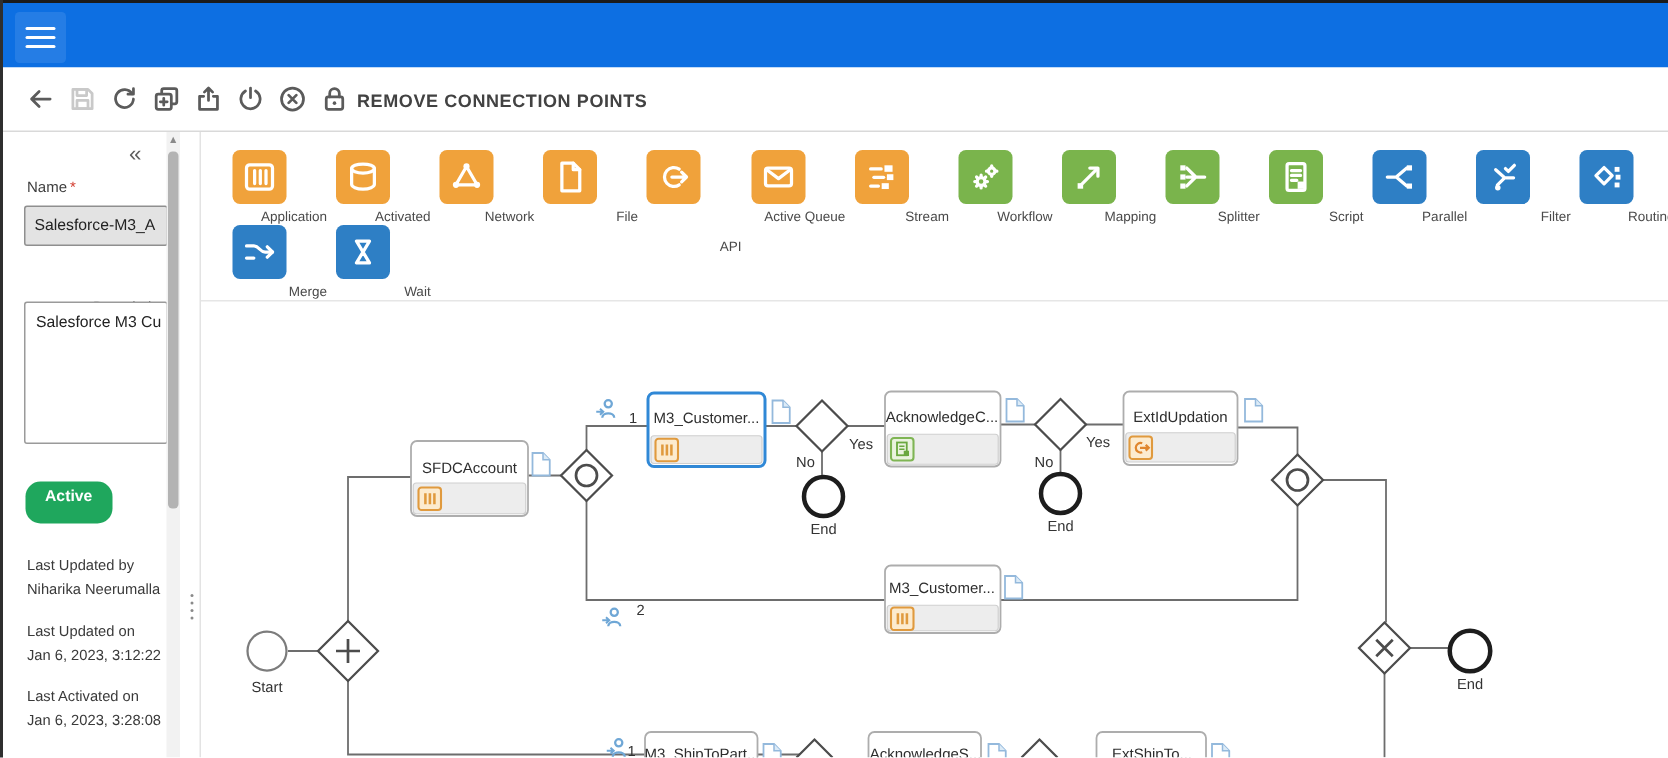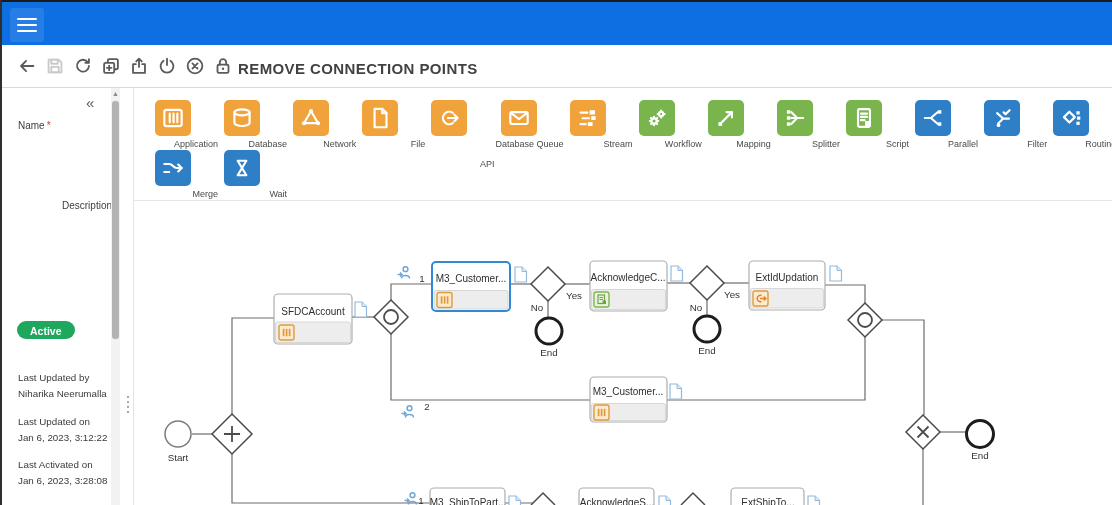--- a/index.html
+++ b/index.html
@@ -14,36 +14,36 @@
     background:rgba(255,255,255,.10); border:none; border-radius:3px; cursor:pointer; }
   .menu-btn span { display:block; width:20px; height:2.6px; background:#fff; margin:3.4px auto; border-radius:1px; }
   .header-title { position:absolute; left:48px; top:0; height:45px; line-height:47px;
     color:#fff; font-size:14px; font-weight:700; letter-spacing:.2px; white-space:nowrap; }
 
   
   .toolbar { position:absolute; left:0; top:45px; width:1112px; height:43px;
     background:#fff; border-bottom:1px solid #d9d9d9; }
   .tb-btn { position:absolute; top:9px; width:26px; height:26px; background:none; border:none; cursor:pointer; }
   .tb-btn svg { width:22px; height:22px; }
-  .toolbar-label { position:absolute; left:236px; top:15px; font-size:15px; font-weight:700;
+  .toolbar-label { position:absolute; left:236px; top:15px; font-size:12px; font-weight:700;
     color:#424242; letter-spacing:.4px; }
 
   
   .sidebar { position:absolute; left:0; top:88px; width:109px; height:417px; background:#fff; }
   .collapse { position:absolute; left:84px; top:6px; font-size:15px; color:#5f5f5f; cursor:pointer;
     letter-spacing:-2px; background:none; border:none; }
   .fld-label { position:absolute; left:16px; font-size:10px; color:#3d3d3d; }
   .req { color:#d23b2e; margin-left:2px; }
   .name-input { position:absolute; left:14px; top:49px; width:96px; height:27px;
     background:#e3e3e3; border:1px solid #8f8f8f; border-radius:2px; font-size:10.5px; color:#222;
     line-height:25px; padding-left:6px; overflow:hidden; white-space:nowrap; }
   .desc-area { position:absolute; left:14px; top:113px; width:96px; height:95px;
     background:#fff; border:1px solid #9a9a9a; border-radius:2px; font-size:10.5px; color:#222;
     padding:7px 0 0 7px; overflow:hidden; white-space:nowrap; }
-  .badge { position:absolute; left:15px; top:233px; height:18px; padding:0 13px;
+  .badge { position:absolute; left:15px; top:233px; height:28px; padding:0 13px;
     background:var(--badge-green); color:#fff; font-size:10.5px; font-weight:700;
     border-radius:10px; line-height:20px; }
   .meta-label, .meta-value { position:absolute; left:16px; font-size:9.8px; color:#3a3a3a; white-space:nowrap; width:94px; overflow:hidden; }
   .meta-label { font-weight:400; }
 
   
   .sb-scroll { position:absolute; left:109px; top:88px; width:9px; height:417px; background:#f2f2f2; }
   .sb-arrow { position:absolute; left:0; top:2px; width:9px; text-align:center; font-size:7px; color:#8a8a8a; }
   .sb-thumb { position:absolute; left:1px; top:13px; width:7px; height:238px; background:#b3b3b3; border-radius:3px; }
 
@@ -111,21 +111,23 @@
           <circle cx="12" cy="15" r="1.3" fill="#5b5b5b"></circle>
         </svg></button></span>
   <span class="toolbar-label">REMOVE CONNECTION POINTS</span>
 </div>
 
 <div class="sidebar">
   <button class="collapse">«</button>
   <div class="fld-label" style="top:32px;">
     <span>Name</span><span class="req">*</span>
   </div>
+  <div class="name-input">Salesforce-M3_A</div>
   <div class="fld-label" style="top:112px;padding-left:44px;">Description</div>
+  <div class="desc-area">Salesforce M3 Cu</div>
   <span class="badge">Active</span>
 
   <div class="meta-label" style="top:284px;">Last Updated by</div>
   <div class="meta-value" style="top:300px;">Niharika Neerumalla</div>
   <div class="meta-label" style="top:328px;">Last Updated on</div>
   <div class="meta-value" style="top:344px;">Jan 6, 2023, 3:12:22</div>
   <div class="meta-label" style="top:371px;">Last Activated on</div>
   <div class="meta-value" style="top:387px;">Jan 6, 2023, 3:28:08</div>
 </div>
 
@@ -145,21 +147,21 @@
 <div id="palette">
     <div class="tile" style="left: 153px; top: 100px; background: rgb(240, 162, 59);"><svg viewBox="0 0 24 24">
         <rect x="4" y="4.5" width="16" height="15" rx="2" fill="none" stroke="#ffffff" stroke-width="2" stroke-linecap="round" stroke-linejoin="round"></rect>
         <path d="M9,8 V16 M12.5,8 V16 M16,8 V16" fill="none" stroke="#ffffff" stroke-width="2" stroke-linecap="round" stroke-linejoin="round"></path>
       </svg></div>
     <div class="tile-label" style="left: 126px; top: 139px;">Application</div>
     <div class="tile" style="left: 222.1px; top: 100px; background: rgb(240, 162, 59);"><svg viewBox="0 0 24 24">
         <ellipse cx="12" cy="6.8" rx="7" ry="2.8" fill="none" stroke="#ffffff" stroke-width="2" stroke-linecap="round" stroke-linejoin="round"></ellipse>
         <path d="M5,6.8 V16.5 c0,1.6 3.1,2.9 7,2.9 s7,-1.3 7,-2.9 V6.8" fill="none" stroke="#ffffff" stroke-width="2" stroke-linecap="round" stroke-linejoin="round"></path>
       </svg></div>
-    <div class="tile-label" style="left: 195.1px; top: 139px;">Database</div>
+    <div class="tile-label" style="left: 195.1px; top: 139px;">Activated</div>
     <div class="tile" style="left: 291.2px; top: 100px; background: rgb(240, 162, 59);"><svg viewBox="0 0 24 24">
         <path d="M12,5.5 L18.5,16.8 H5.5 Z" fill="none" stroke="#ffffff" stroke-width="2" stroke-linecap="round" stroke-linejoin="round"></path>
         <circle cx="12" cy="5.5" r="1.9" fill="#ffffff"></circle>
         <circle cx="18.5" cy="16.8" r="1.9" fill="#ffffff"></circle>
         <circle cx="5.5" cy="16.8" r="1.9" fill="#ffffff"></circle>
       </svg></div>
     <div class="tile-label" style="left: 264.2px; top: 139px;">Network</div>
     <div class="tile" style="left: 360.3px; top: 100px; background: rgb(240, 162, 59);"><svg viewBox="0 0 24 24">
         <path d="M7,3.5 h7 l4,4 V20.5 H7 Z" fill="none" stroke="#ffffff" stroke-width="2" stroke-linecap="round" stroke-linejoin="round"></path>
         <path d="M14,3.5 V7.5 H18" fill="none" stroke="#ffffff" stroke-width="2" stroke-linecap="round" stroke-linejoin="round"></path>
@@ -167,21 +169,21 @@
     <div class="tile-label" style="left: 333.3px; top: 139px;">File</div>
     <div class="tile" style="left: 429.4px; top: 100px; background: rgb(240, 162, 59);"><svg viewBox="0 0 24 24">
         <path d="M15.5,7.2 a5.8,5.8 0 1,0 0,9.6" fill="none" stroke="#ffffff" stroke-width="2" stroke-linecap="round" stroke-linejoin="round"></path>
         <path d="M11,12 H20 M17,9 L20,12 L17,15" fill="none" stroke="#ffffff" stroke-width="2" stroke-linecap="round" stroke-linejoin="round"></path>
       </svg></div>
     <div class="tile-label" style="left: 402.4px; top: 139px; margin-top: 20px;">API</div>
     <div class="tile" style="left: 498.5px; top: 100px; background: rgb(240, 162, 59);"><svg viewBox="0 0 24 24">
         <rect x="4" y="6.5" width="16" height="11" rx="1.5" fill="none" stroke="#ffffff" stroke-width="2" stroke-linecap="round" stroke-linejoin="round"></rect>
         <path d="M4.8,7.5 L12,13 L19.2,7.5" fill="none" stroke="#ffffff" stroke-width="2" stroke-linecap="round" stroke-linejoin="round"></path>
       </svg></div>
-    <div class="tile-label" style="left: 471.5px; top: 139px;">Database Queue</div>
+    <div class="tile-label" style="left: 471.5px; top: 139px;">Active Queue</div>
     <div class="tile" style="left: 567.6px; top: 100px; background: rgb(240, 162, 59);"><svg viewBox="0 0 24 24">
         <rect x="13.5" y="4.8" width="5" height="4" fill="#ffffff"></rect>
         <path d="M5,7 H11.5" fill="none" stroke="#ffffff" stroke-width="2" stroke-linecap="round" stroke-linejoin="round"></path>
         <rect x="15" y="10.3" width="4" height="3.6" fill="#ffffff"></rect>
         <path d="M7,12.2 H13" fill="none" stroke="#ffffff" stroke-width="2" stroke-linecap="round" stroke-linejoin="round"></path>
         <rect x="11.8" y="15.8" width="4.4" height="3.6" fill="#ffffff"></rect>
         <path d="M5,17.6 H9.8" fill="none" stroke="#ffffff" stroke-width="2" stroke-linecap="round" stroke-linejoin="round"></path>
       </svg></div>
     <div class="tile-label" style="left: 540.6px; top: 139px;">Stream</div>
     <div class="tile" style="left: 636.7px; top: 100px; background: rgb(122, 180, 76);"><svg viewBox="0 0 24 24">

